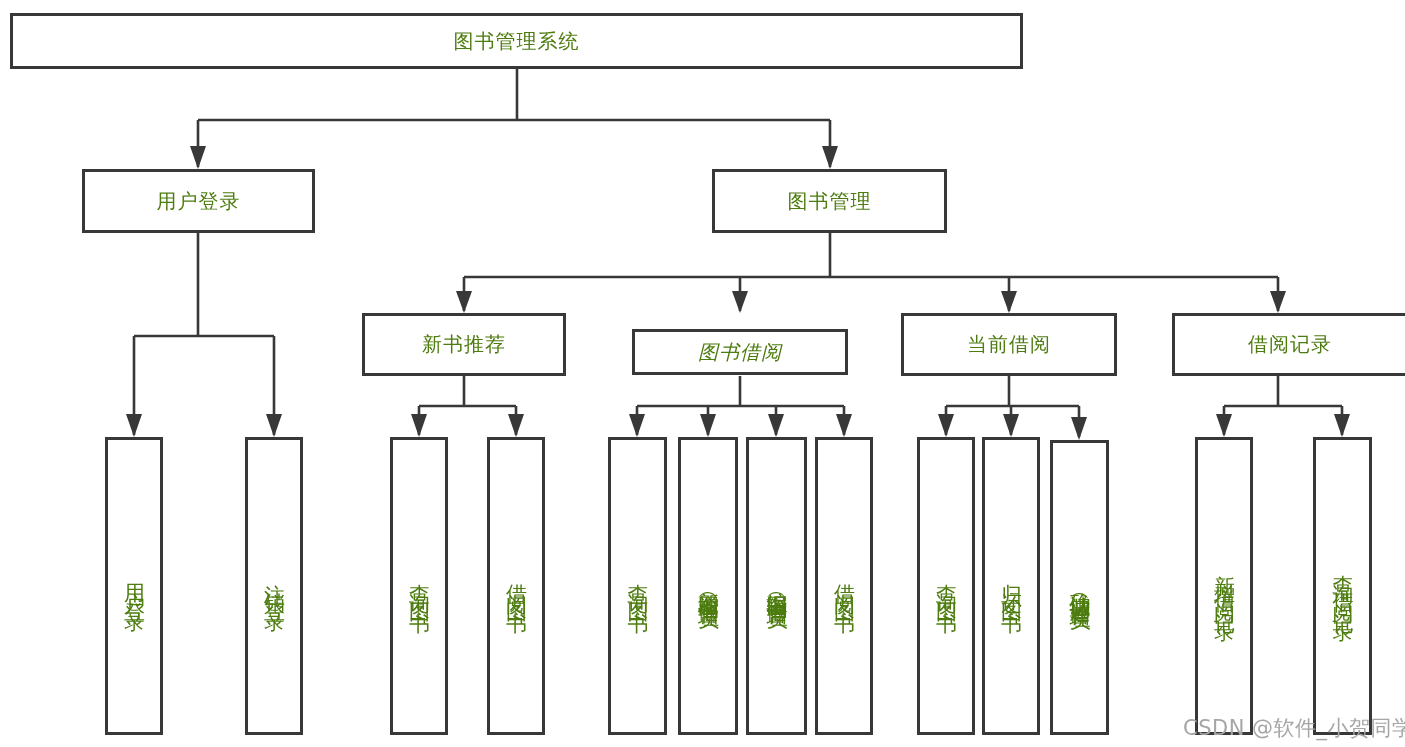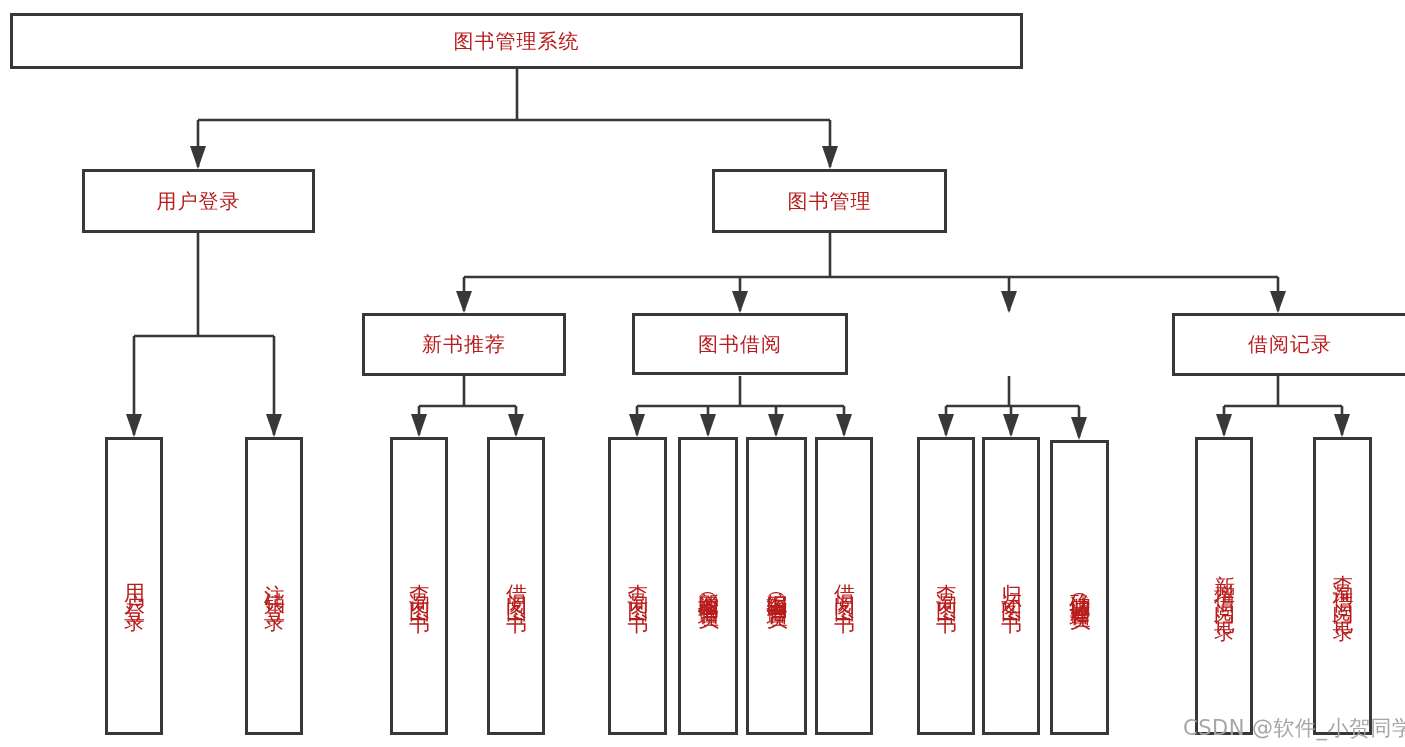--- a/index.html
+++ b/index.html
@@ -15,21 +15,21 @@
     position: absolute;
     left: 0; top: 0;
     width: 1405px; height: 747px;
     z-index: 0;
   }
   .node {
     position: absolute;
     box-sizing: border-box;
     background: #ffffff;
     border: 3px solid #383838;
-    color: #b91c1c;
+    color: #4d7c0f;
     display: flex;
     align-items: center;
     justify-content: center;
     z-index: 1;
     text-align: center;
   }
   .node.h { font-size: 20px; letter-spacing: 1px; }
   .node.root { border-width: 3px; }
   .node.v {
     writing-mode: vertical-rl;
@@ -127,21 +127,22 @@
       <polygon points="1334,414 1350,414 1342,437"></polygon>
     </g>
   </svg>
 
   <div class="node h root" style="left:10px; top:13px; width:1013px; height:56px;">图书管理系统</div>
 
   <div class="node h" style="left:82px; top:169px; width:233px; height:64px;">用户登录</div>
   <div class="node h" style="left:362px; top:313px; width:204px; height:63px;">新书推荐</div>
 
   <div class="node h" style="left:712px; top:169px; width:235px; height:64px;">图书管理</div>
-  <div class="node h" style="left:632px; top:313px; width:216px; height:62px;">图书借阅</div>
+  <div class="node h" style="left:632px; top:329px; width:216px; height:46px;font-style:italic;">图书借阅</div>
+  <div class="node h" style="left:901px; top:313px; width:216px; height:63px;">当前借阅</div>
   <div class="node h" style="left:1172px; top:313px; width:236px; height:63px;">借阅记录</div>
 
   <div class="node v" style="left:105px; top:437px; width:58px; height:298px;">用户登录</div>
   <div class="node v" style="left:245px; top:437px; width:58px; height:298px;">注销登录</div>
 
   <div class="node v" style="left:390px; top:437px; width:58px; height:298px;">查询图书</div>
   <div class="node v" style="left:487px; top:437px; width:58px; height:298px;">借阅图书</div>
 
   <div class="node v" style="left:608px; top:437px; width:59px; height:298px;">查询图书</div>
   <div class="node v long" style="left:678px; top:437px; width:60px; height:298px;">新增图书（管理员）</div>

